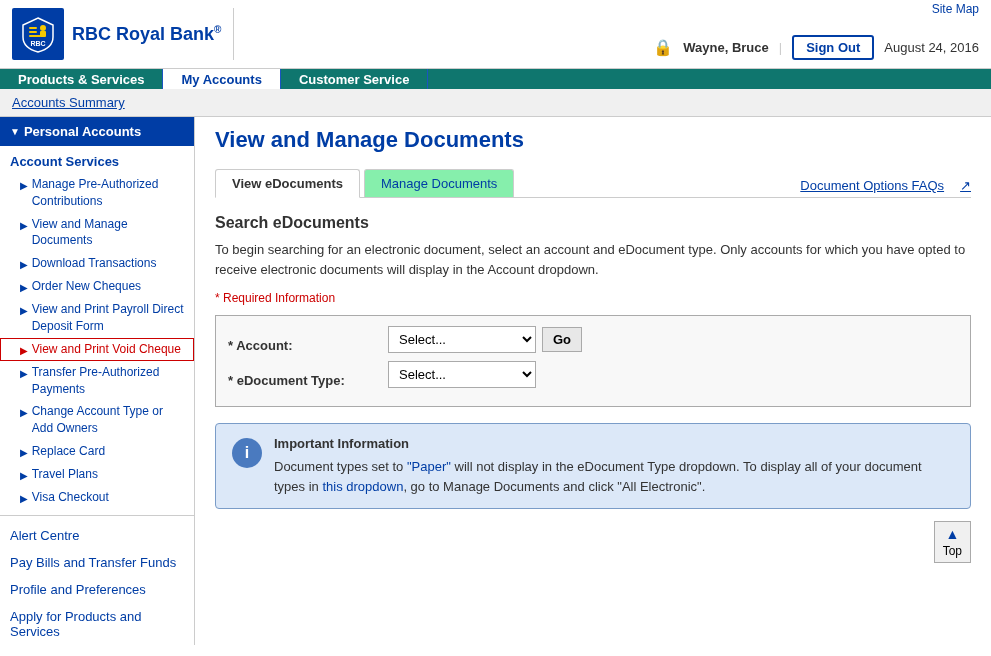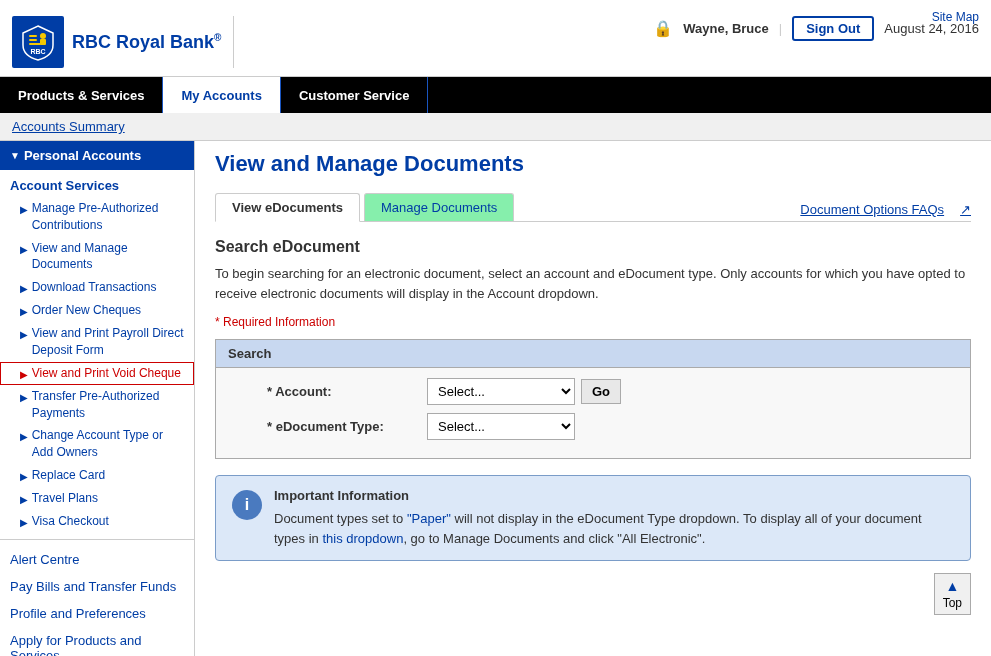--- a/index.html
+++ b/index.html
@@ -1,25 +1,24 @@
 <!DOCTYPE html>
 <html><head>
   <meta charset="utf-8">
   <style>
     * { box-sizing: border-box; margin: 0; padding: 0; }
     body { font-family: Arial, sans-serif; font-size: 13px; color: #333; background: #fff; }
 
     
     .top-bar {
       display: flex;
-      align-items: flex-start;
+      align-items: flex-end;
       padding: 8px 12px;
       border-bottom: 1px solid #ccc;
       background: #fff;
-      margin-top: 8px;
     }
     .logo-area {
       display: flex;
       align-items: center;
       border-right: 1px solid #ccc;
       padding-right: 12px;
       margin-right: 12px;
     }
     .logo-text {
       font-size: 18px;
@@ -44,24 +43,24 @@
       font-size: 13px;
       font-weight: bold;
       cursor: pointer;
       border-radius: 3px;
     }
     .date-text { color: #333; font-size: 13px; }
     .site-map-link { position: absolute; right: 12px; top: 8px; color: #003da5; font-size: 12px; text-decoration: none; }
 
     
     .nav-bar {
-      background: #000000;
+      background: #0f766e;
       display: flex;
       align-items: stretch;
-      height: 36px;
+      height: 20px;
     }
     .nav-item {
       padding: 0 18px;
       display: flex;
       align-items: center;
       color: #fff;
       font-size: 13px;
       font-weight: bold;
       cursor: pointer;
       text-decoration: none;
@@ -237,23 +236,22 @@
       font-weight: bold;
       font-size: 13px;
       border-bottom: 1px solid #aaa;
     }
     .search-box-body {
       background: #f8f8f8;
       padding: 10px 12px;
     }
     .form-row {
       display: flex;
-      align-items: center;
+      align-items: flex-end;
       margin-bottom: 8px;
-      margin-left: 39px;
     }
     .form-label {
       width: 160px;
       font-size: 13px;
       font-weight: bold;
     }
     .form-control {
       display: flex;
       align-items: center;
       gap: 6px;
@@ -458,26 +456,25 @@
 
     <div class="tabs-bar">
       <div class="tab active">View eDocuments</div>
       <div class="tab">Manage Documents</div>
       <a class="doc-options-link" href="#">
         <span>Document Options FAQs</span>
         <span>↗</span>
       </a>
     </div>
 
-    <div class="section-title">Search eDocument</div>
+    <div class="section-title">Search eDocuments</div>
     <div class="section-description">To begin searching for an electronic document, select an account and eDocument type. Only accounts for which you have opted to receive electronic documents will display in the Account dropdown.</div>
     <div class="required-note">* Required Information</div>
 
     <div class="search-box">
-      <div class="search-box-header">Search</div>
       <div class="search-box-body">
         <div class="form-row">
           <div class="form-label">* Account:</div>
           <div class="form-control">
             <select class="select-field">
               <option>Select...</option>
             </select>
             <button class="go-btn">Go</button>
           </div>
         </div>

